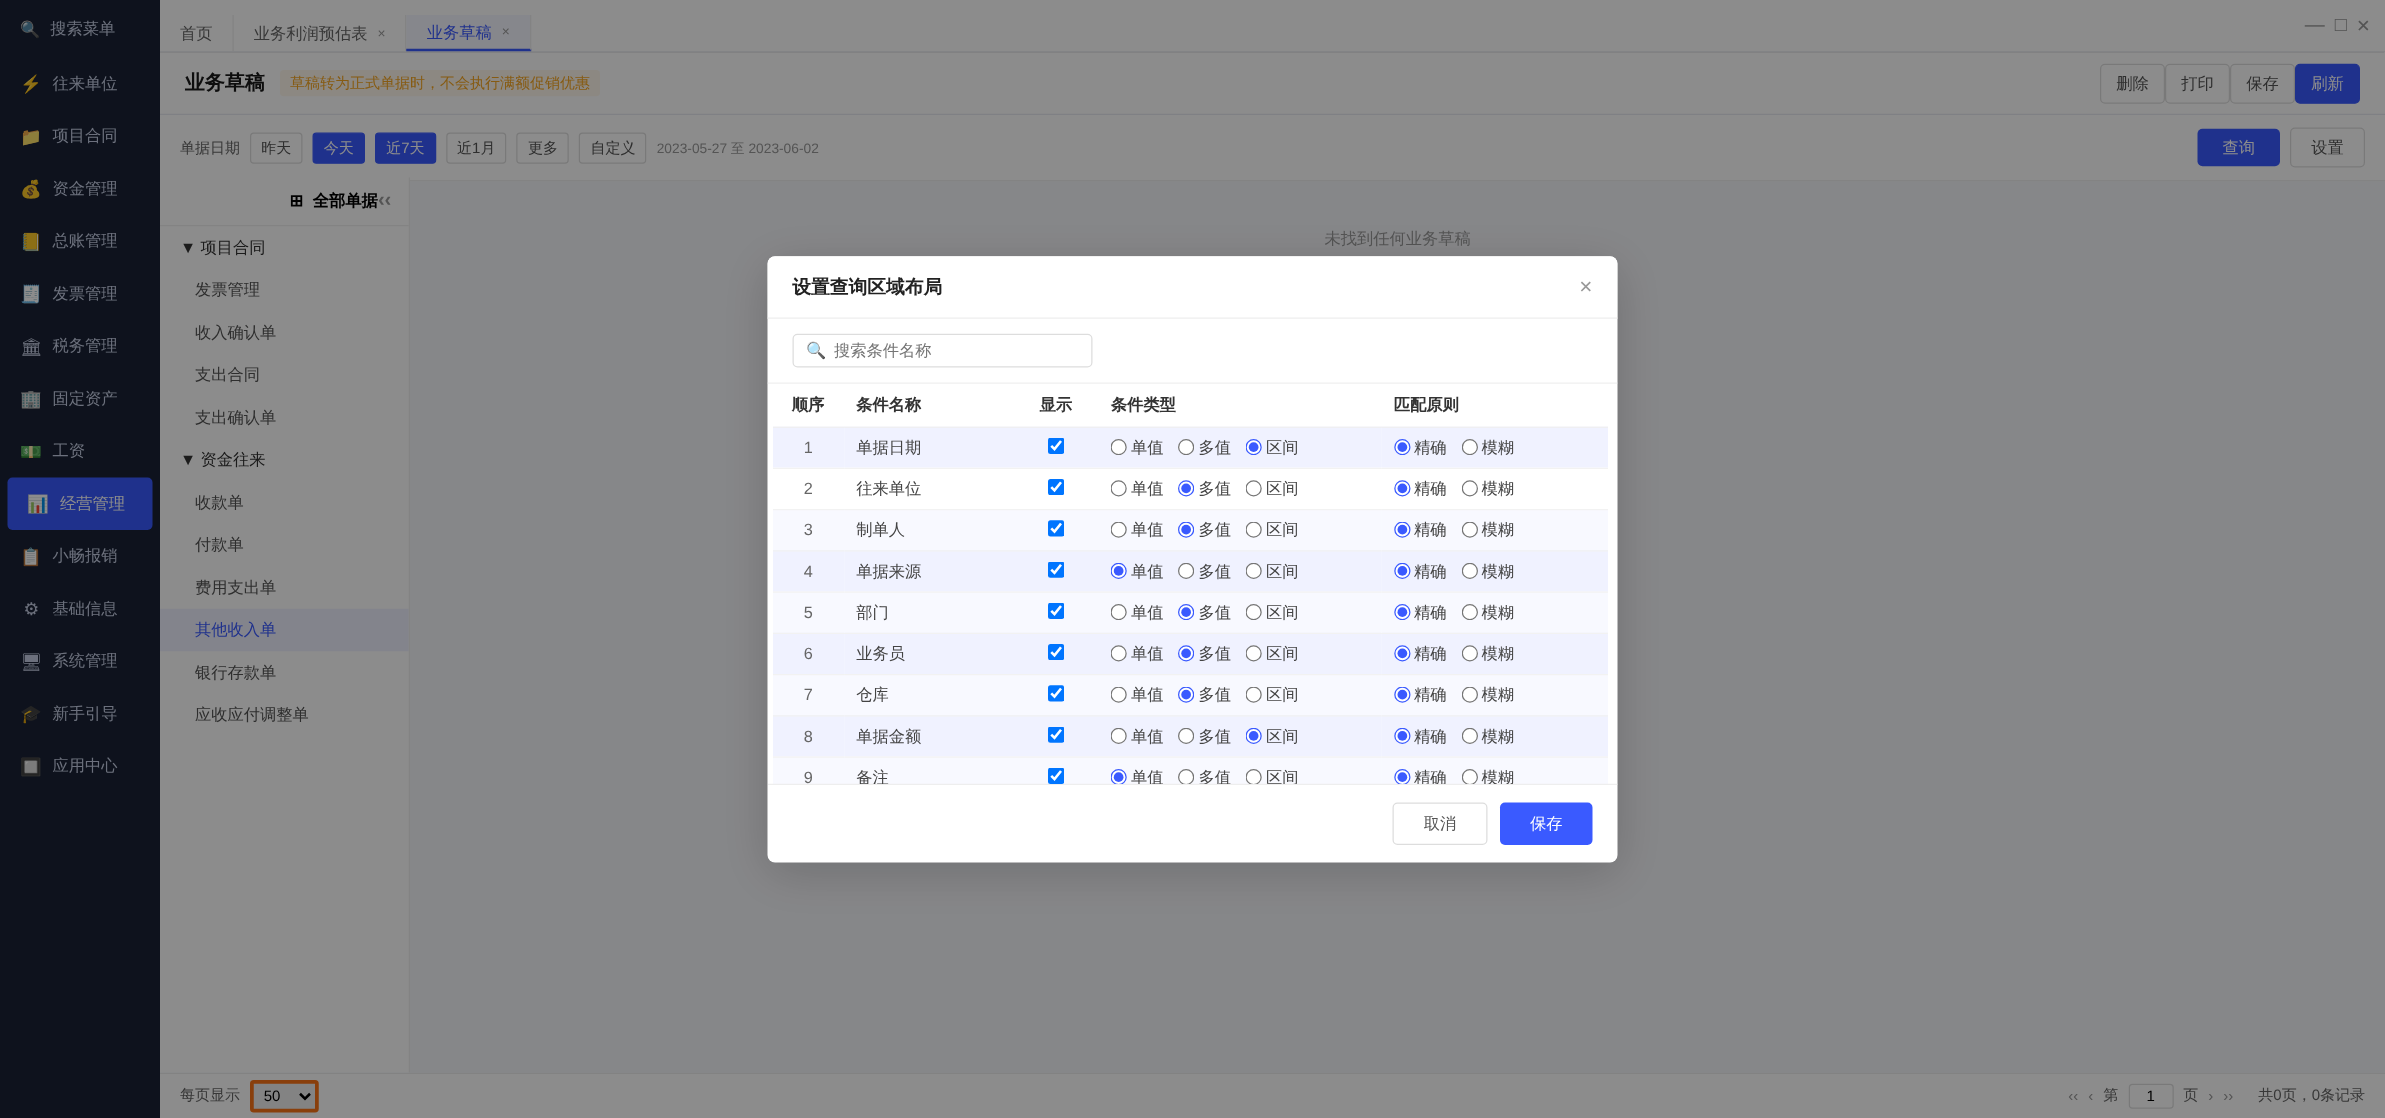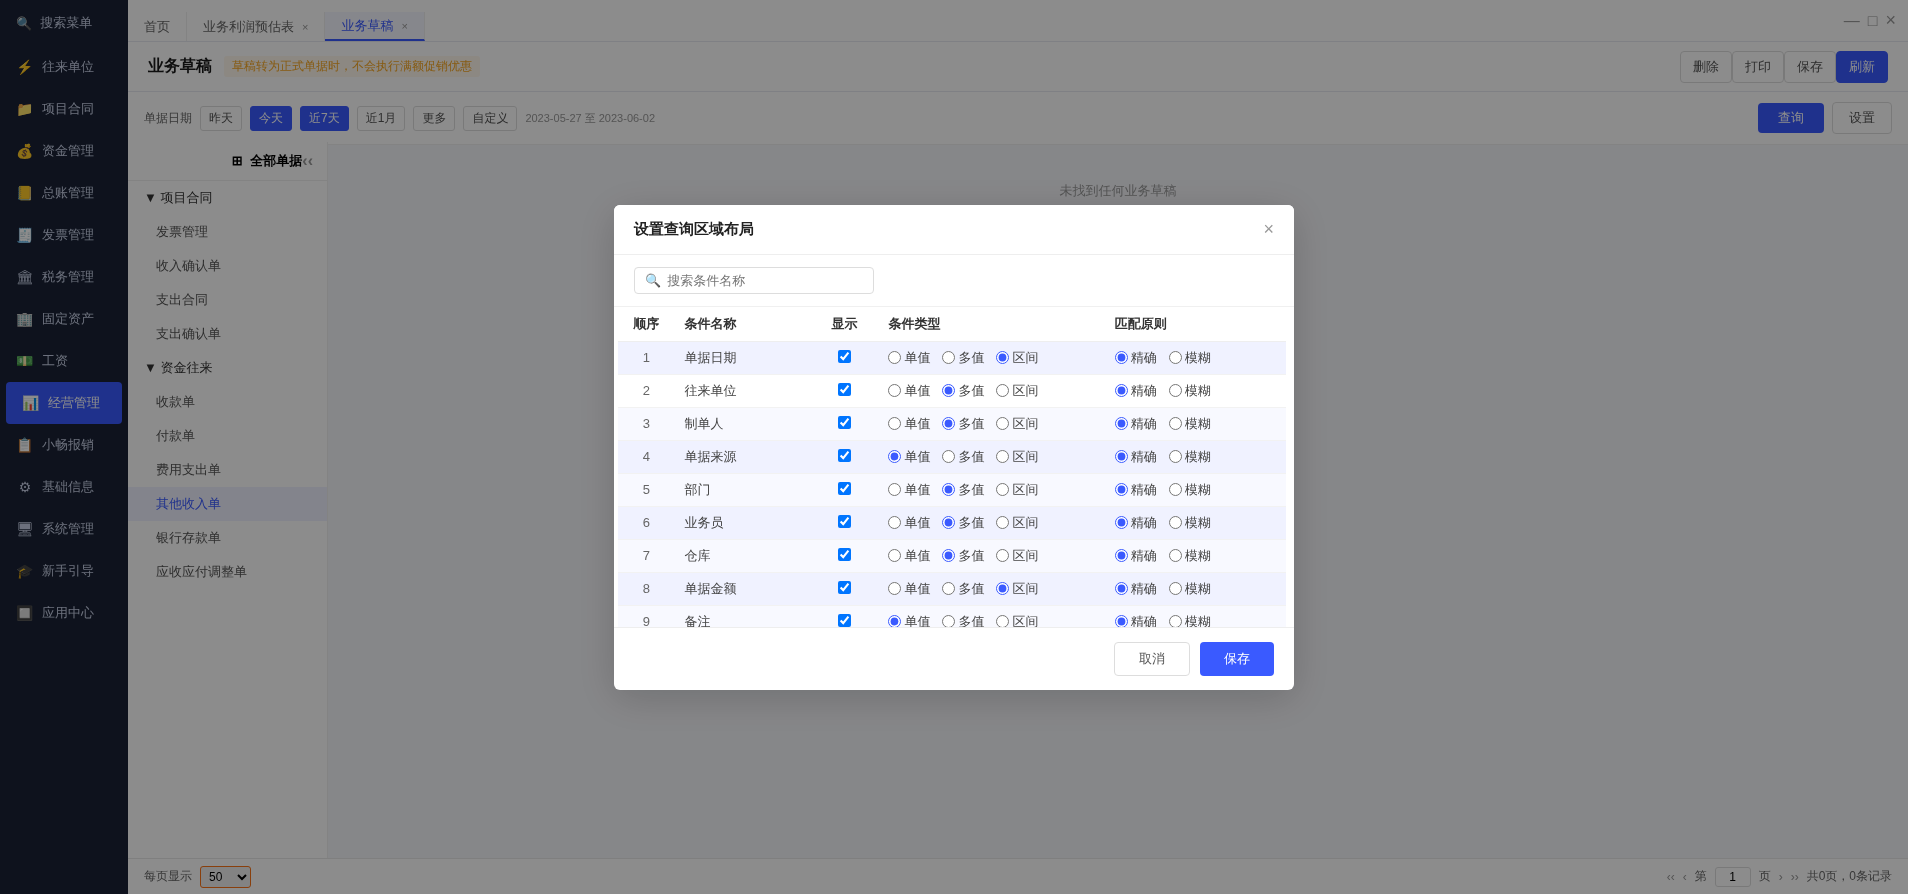--- a/index.html
+++ b/index.html
@@ -83,21 +83,21 @@
       overflow: auto;
     }
     .no-data { padding: 40px; text-align: center; color: #999; font-size: 13px; }
 
     
     .bottom-bar {
       position: fixed; left: 128px; bottom: 0; right: 0; height: 36px;
       background: #fff; border-top: 1px solid #e8e8e8;
       display: flex; align-items: center; padding: 0 16px; gap: 8px; font-size: 12px; color: #666;
     }
-    .bottom-bar select { border: 1px solid #f97316; padding: 2px 4px; font-size: 12px; border-radius: 3px; }
+    .bottom-bar select { border: 3px solid #f97316; padding: 2px 4px; font-size: 12px; border-radius: 3px; }
 
     
     .overlay {
       position: fixed; left: 0; top: 0; right: 0; bottom: 0;
       background: rgba(0,0,0,0.45); z-index: 100;
       display: flex; align-items: center; justify-content: center;
     }
 
     
     .dialog {
@@ -307,21 +307,21 @@
     <option>200</option>
   </select>
   <span style="flex:1;"></span>
   <span style="cursor:pointer; color:#999;">‹‹</span>
   <span style="cursor:pointer; color:#999;">‹</span>
   <span>第</span>
   <input type="text" value="1" style="width: 36px; border: 1px solid rgb(221, 221, 221); border-radius: 3px; text-align: center; padding: 2px 4px; font-size: 12px;">
   <span>页</span>
   <span style="cursor:pointer; color:#999;">›</span>
   <span style="cursor:pointer; color:#999;">››</span>
-  <span style="">共0页，0条记录</span>
+  <span style="margin-left:12px;">共0页，0条记录</span>
 </div>
 
 <div class="overlay">
   <div class="dialog">
 
     <div class="dialog-header">
       <span class="dialog-title">设置查询区域布局</span>
       <span class="dialog-close">×</span>
     </div>
 

